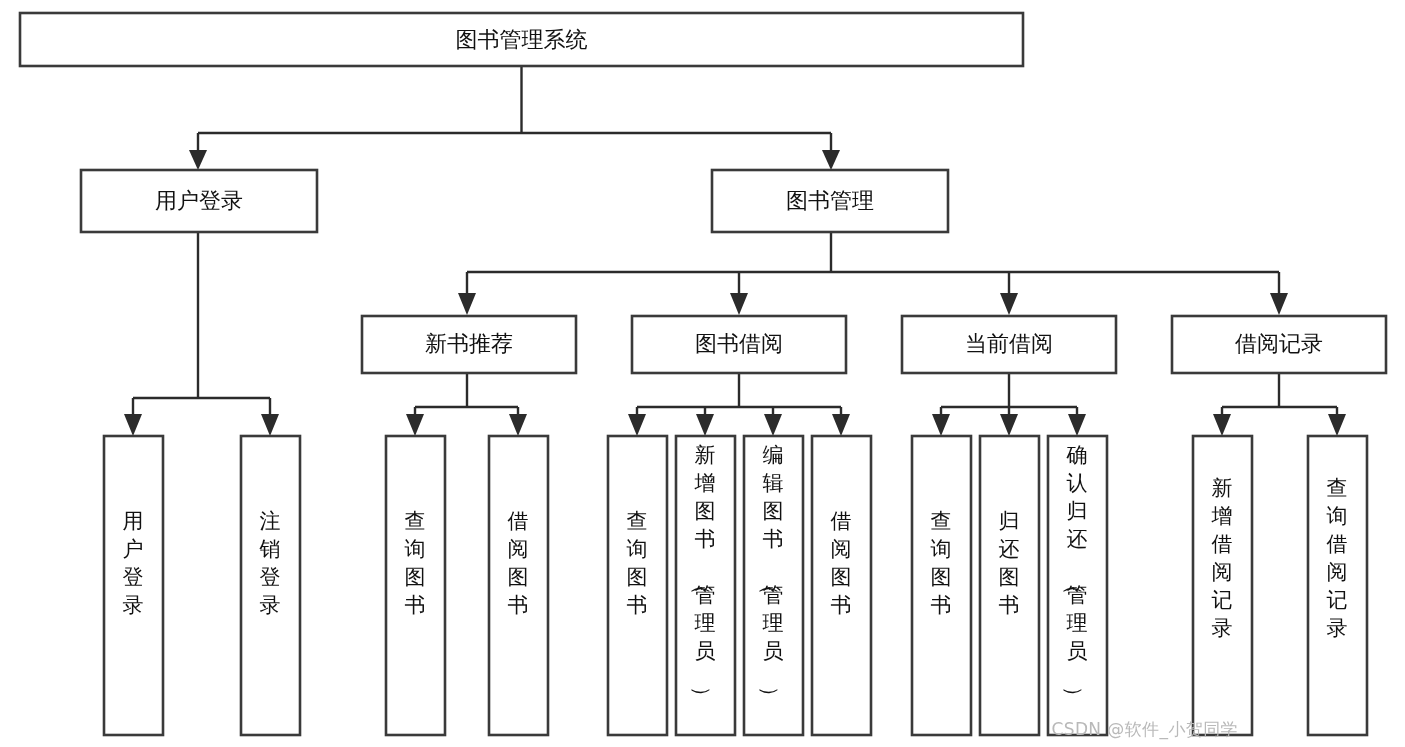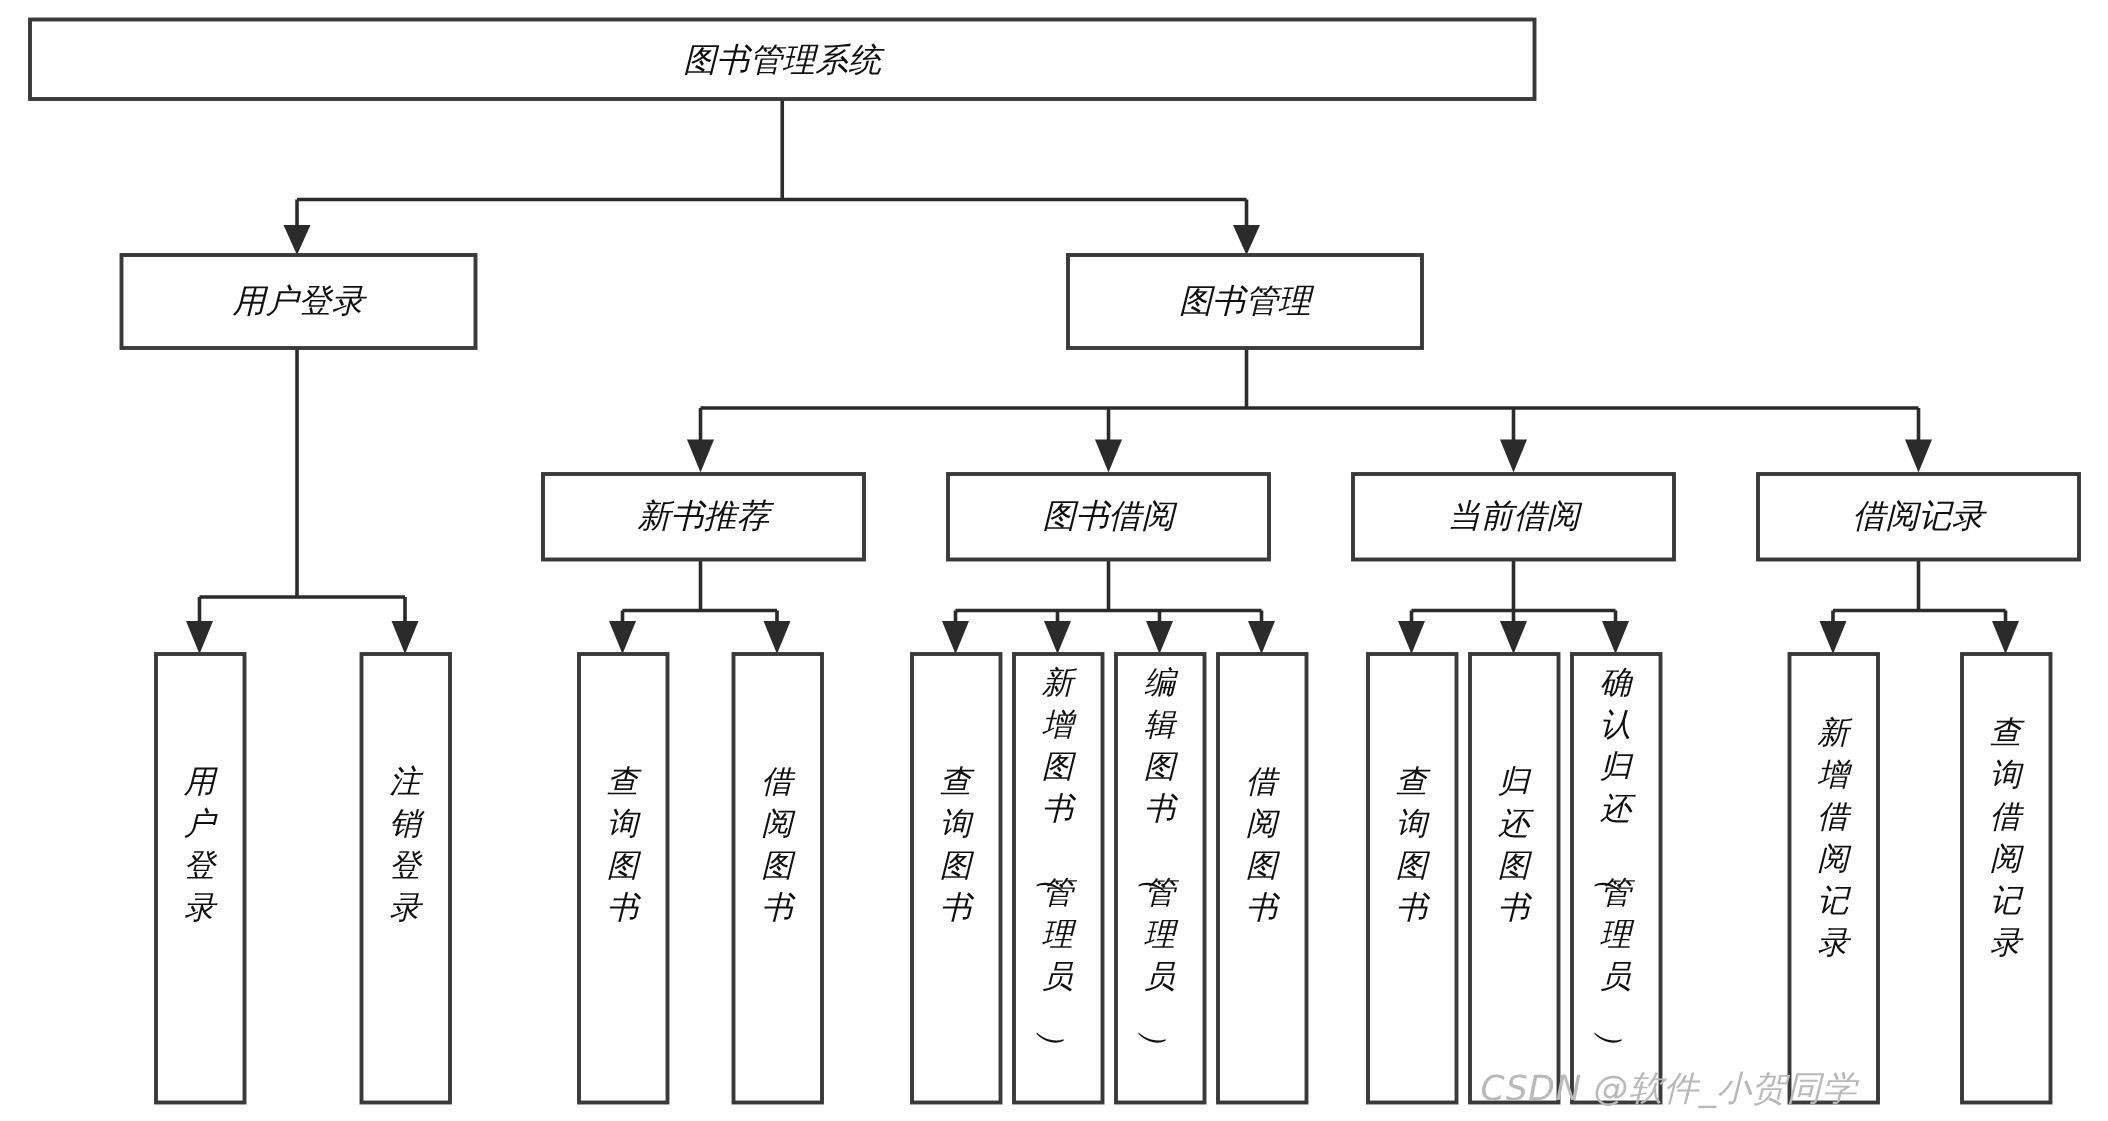--- a/index.html
+++ b/index.html
@@ -11,21 +11,20 @@
     width: 1405px;
     height: 747px;
     font-family: "DejaVu Sans", "Liberation Sans", sans-serif;
     overflow: hidden;
     position: relative;
   }
   #diagram-root {
     position: relative;
     width: 1246px;
     height: 747px;
-    font-style: italic;
   }
   svg#flow {
     position: absolute;
     left: 0;
     top: 0;
     width: 1405px;
     height: 747px;
     display: block;
   }
   .node-box {
@@ -59,21 +58,21 @@
     font-family: "DejaVu Sans", "Liberation Sans", sans-serif;
     font-size: 21px;
     fill: #111111;
     text-anchor: middle;
   }
   .watermark {
     position: absolute;
     right: 8px;
     bottom: 6px;
     font-family: "DejaVu Sans", "Liberation Sans", sans-serif;
-    font-size: 23px;
+    font-size: 17px;
     color: #b9b9b9;
     letter-spacing: 0.4px;
     white-space: nowrap;
     pointer-events: none;
   }
 </style>
 </head>
 <body>
 
 <div id="diagram-root">

